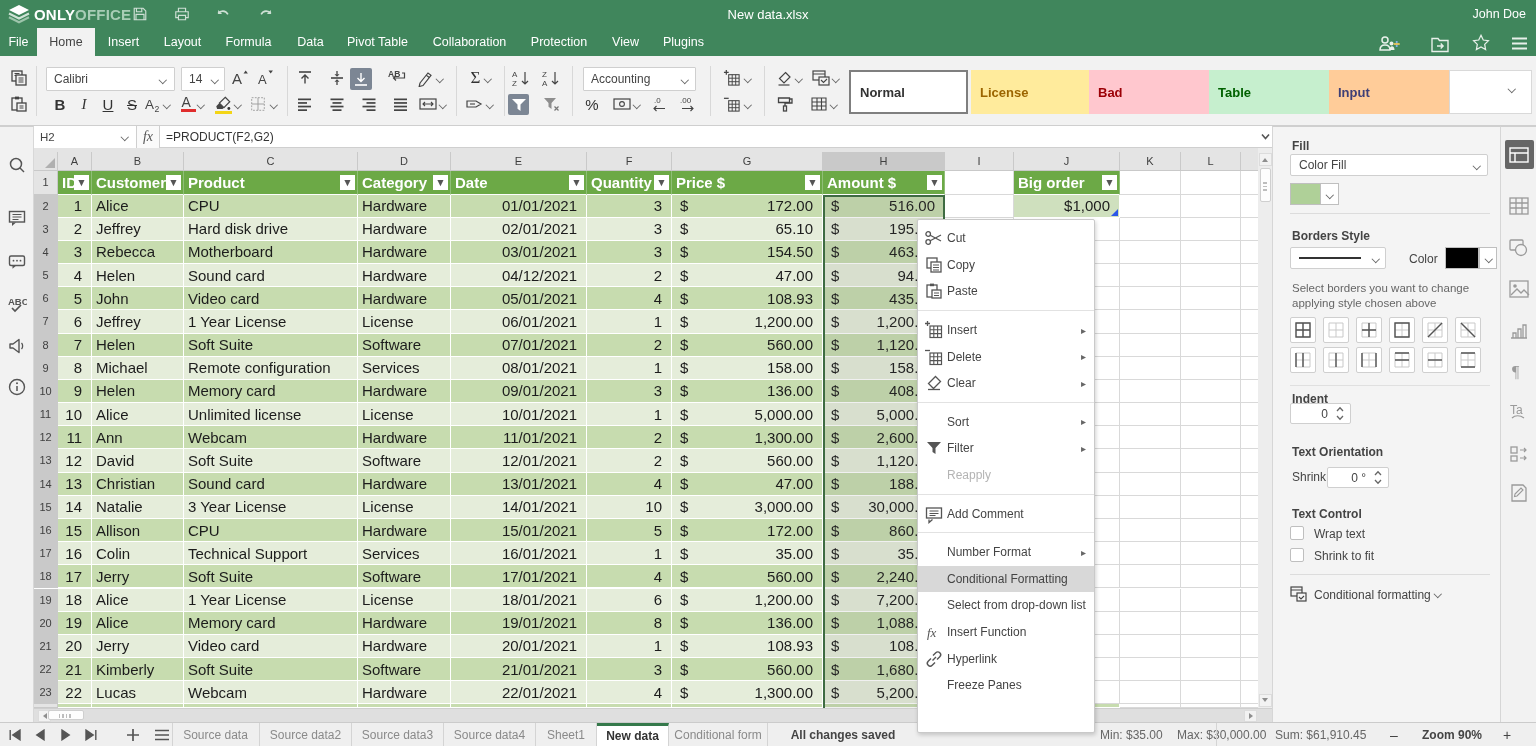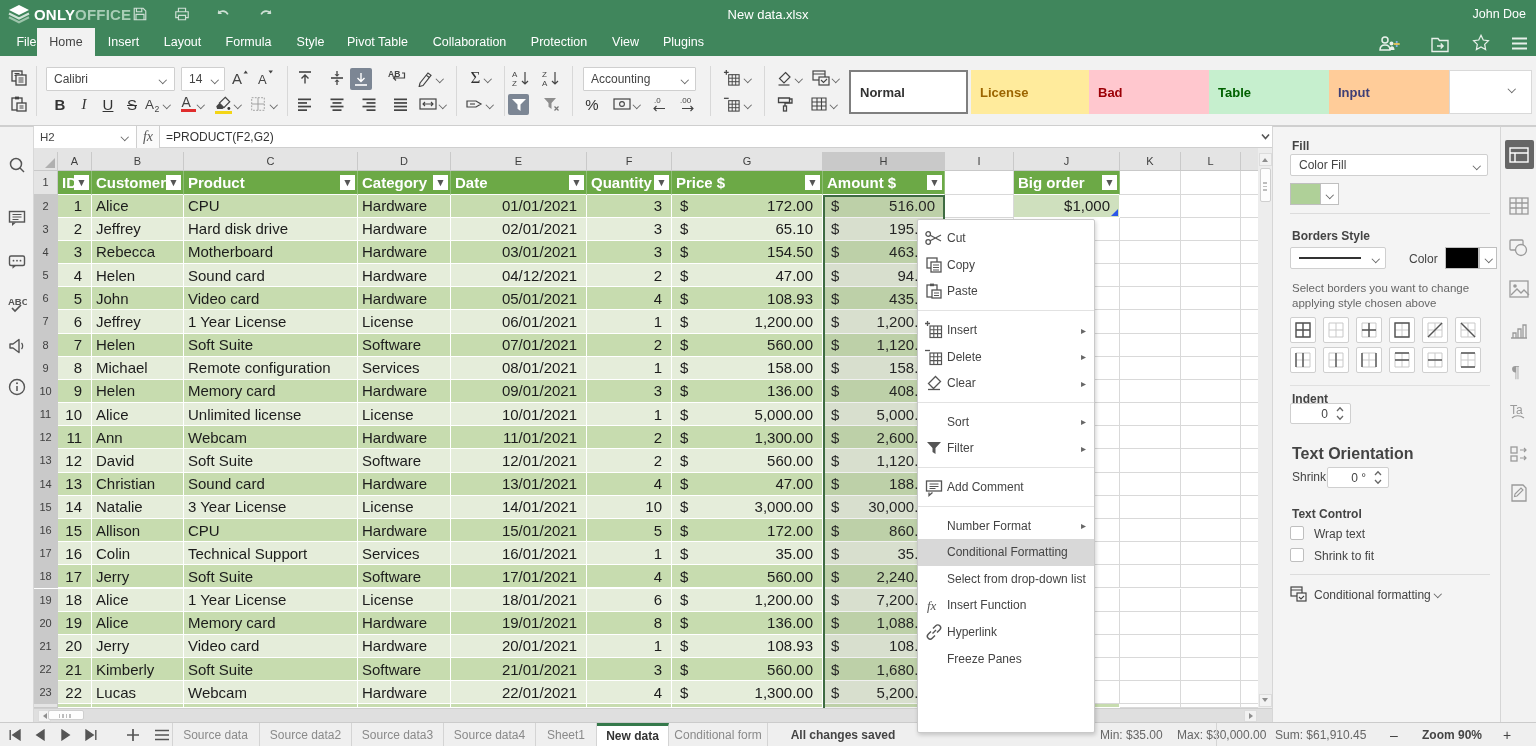--- a/index.html
+++ b/index.html
@@ -100,26 +100,26 @@
         <path d="M3.5 4.5 v4.5 h4.5 z" fill="#cfe0d5"></path>
       </svg>
  <svg class="tico" style="left:258px" viewBox="0 0 18 18">
         <path d="M14.5 8.5 C12 5 6 4.5 3.5 9.5" fill="none" stroke="#cfe0d5" stroke-width="1.8"></path>
         <path d="M14.5 4.5 v4.5 h-4.5 z" fill="#cfe0d5"></path>
       </svg>
  <div id="title">New data.xlsx</div>
  <div id="uname">John Doe</div>
 </div>
 <div id="tabrow">
- <div class="mtab" style="left:8px;width:37px">File</div>
+ <div class="mtab" style="left:0px;width:37px">File</div>
       <div class="mtab on" style="left:37px;width:58px">Home</div>
       <div class="mtab" style="left:93px;width:61px">Insert</div>
       <div class="mtab" style="left:154px;width:57px">Layout</div>
       <div class="mtab" style="left:216px;width:65px">Formula</div>
-      <div class="mtab" style="left:281px;width:59px">Style</div>
+      <div class="mtab" style="left:281px;width:59px">Data</div>
       <div class="mtab" style="left:340px;width:75px">Pivot Table</div>
       <div class="mtab" style="left:415px;width:109px">Collaboration</div>
       <div class="mtab" style="left:524px;width:70px">Protection</div>
       <div class="mtab" style="left:594px;width:63px">View</div>
       <div class="mtab" style="left:657px;width:53px">Plugins</div>
  <svg class="tico" style="left:1378px;top:6px;width:22px;height:20px" viewBox="0 0 22 20">
         <circle cx="7" cy="6" r="3" fill="none" stroke="#E8F0EA" stroke-width="1.5"></circle>
         <path d="M2 16 c0-3.5 2.5-5 5-5 s5 1.5 5 5 z" fill="none" stroke="#E8F0EA" stroke-width="1.5"></path>
         <circle cx="13.5" cy="9.5" r="2" fill="#E8F0EA"></circle>
         <path d="M11.5 16 c0-2.5 1-3.8 2.5-3.8 s2.5 1.3 2.5 3.8 z" fill="#E8F0EA"></path>
@@ -1067,21 +1067,21 @@
           <path d="M2 2 h14 v14 h-14 z M2 9 h14 M9 2 v14" stroke="#C9C9C9" stroke-width="1" fill="none"></path>
           <path d="M2 2 h14 M2 16 h14" stroke="#555" stroke-width="1.4"></path>
         </svg>
       </div>
       <div style="position:absolute;left:17px;top:258px;width:200px;height:1px;background:#E0E0E0"></div>
       <div class="plbl" style="left:19px;top:265px;font-size:12px">Indent</div>
       <div class="pdd" style="left:17px;top:276px;width:61px;height:21px;justify-content:flex-end;padding-right:22px">0</div>
       <svg style="position:absolute;left:62px;top:278px" width="10" height="17" viewBox="0 0 10 17">
         <path d="M2 6 L5 2.8 8 6 M2 11 L5 14.2 8 11" fill="none" stroke="#666" stroke-width="1.3"></path>
       </svg>
-      <div class="plbl" style="left:19px;top:318px;font-size:16px">Text Orientation</div>
+      <div class="plbl" style="left:19px;top:318px;font-size:12px">Text Orientation</div>
       <div style="position:absolute;left:19px;top:343px;font-size:12px;color:#444;width:220px">Shrink</div>
       <div class="pdd" style="left:54px;top:340px;width:62px;height:21px;justify-content:flex-end;padding-right:22px">0 °</div>
       <svg style="position:absolute;left:100px;top:342px" width="10" height="17" viewBox="0 0 10 17">
         <path d="M2 6 L5 2.8 8 6 M2 11 L5 14.2 8 11" fill="none" stroke="#666" stroke-width="1.3"></path>
       </svg>
       <div class="plbl" style="left:19px;top:380px;font-size:12px">Text Control</div>
       <div class="cb" style="left:17px;top:399px"></div>
       <div style="position:absolute;left:41px;top:400px;font-size:12px;color:#444;width:220px">Wrap text</div>
       <div class="cb" style="left:17px;top:421px"></div>
       <div style="position:absolute;left:41px;top:422px;font-size:12px;color:#444;width:220px">Shrink to fit</div>
@@ -1219,20 +1219,24 @@
         <span class="mtx">Sort</span>
         <span class="marr">▸</span>
       </div>
 <div class="mitem">
         <svg class="mi" viewBox="0 0 20 20">
           <path d="M3 4 h14 l-5.5 6 v6 l-3 -2 v-4 z" fill="#555"></path>
         </svg>
         <span class="mtx">Filter</span>
         <span class="marr">▸</span>
       </div>
+<div class="mitem mdis">
+        <span class="mi"></span>
+        <span class="mtx">Reapply</span>
+      </div>
 <div class="msep"></div>
 <div class="mitem">
         <svg class="mi" viewBox="0 0 20 20">
           <rect x="2.5" y="4" width="15" height="10" fill="none" stroke="#555" stroke-width="1.3"></rect>
           <path d="M5 15.5 v3 l3.5 -3" fill="none" stroke="#555" stroke-width="1.3"></path>
           <path d="M5.5 7h9M5.5 9.5h9M5.5 11.5h6" stroke="#555" stroke-width="1"></path>
         </svg>
         <span class="mtx">Add Comment</span>
       </div>
 <div class="msep"></div>

